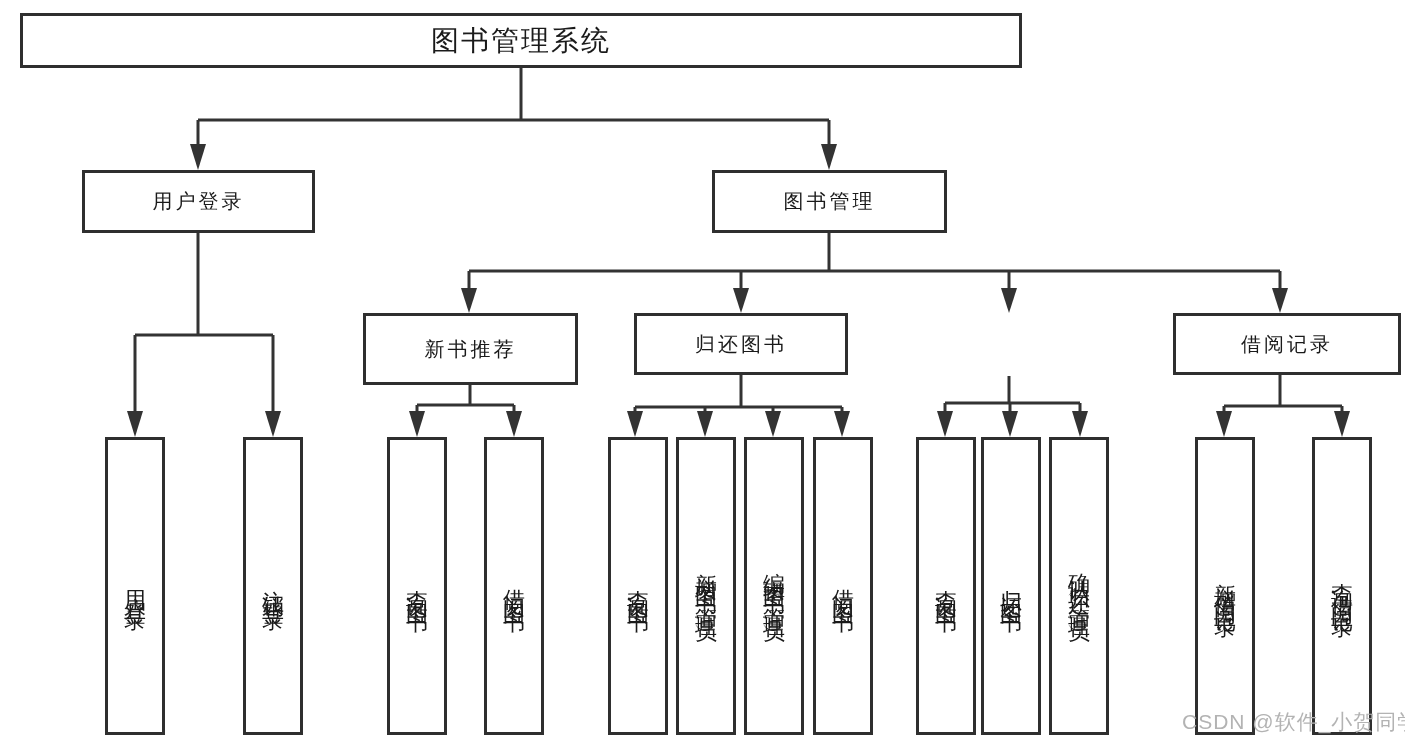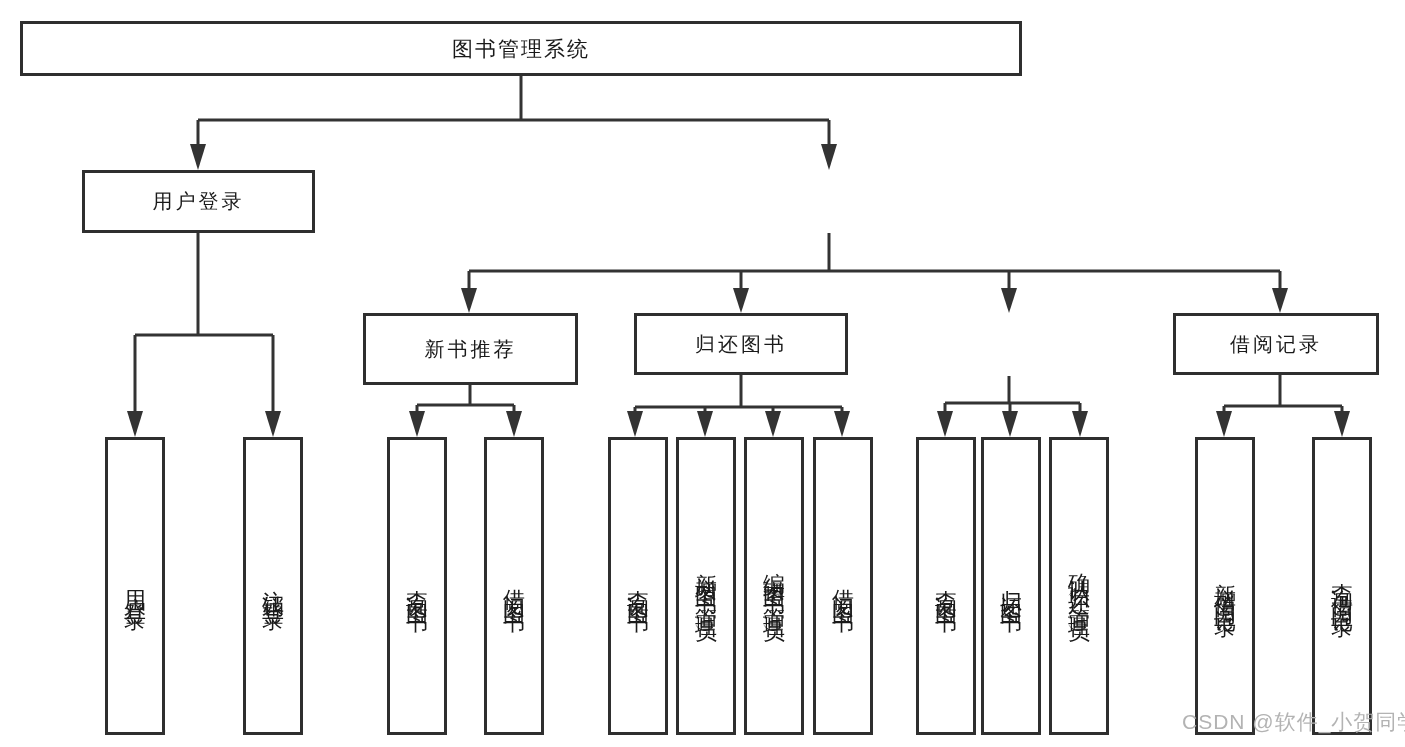--- a/index.html
+++ b/index.html
@@ -14,21 +14,21 @@
   .node{
     position:absolute;
     box-sizing:border-box;
     border:3px solid #2f2f2f;
     background:#ffffff;
     color:#1a1a1a;
     display:flex;align-items:center;justify-content:center;
     text-align:center;
   }
   .hnode{font-size:20px;letter-spacing:3px;white-space:nowrap;}
-  .root-node{font-size:21px;letter-spacing:2px;margin-top:8px;}
+  .root-node{font-size:28px;letter-spacing:2px;}
   .vtext{
     writing-mode:vertical-rl;
     text-orientation:mixed;
     font-size:22px;
     letter-spacing:7px;
     line-height:1.1;
   }
   .watermark{
     position:absolute;
     left:1182px;top:708px;
@@ -108,24 +108,25 @@
       <polygon points="1002,411 1018,411 1010,437"></polygon>
       <polygon points="1072,411 1088,411 1080,437"></polygon>
       <polygon points="1216,411 1232,411 1224,437"></polygon>
       <polygon points="1334,411 1350,411 1342,437"></polygon>
     </g>
   </svg>
 
   <div class="node hnode root-node" style="left:20px;top:13px;width:1002px;height:55px">图书管理系统</div>
 
   <div class="node hnode" style="left:82px;top:170px;width:233px;height:63px">用户登录</div>
+  <div class="node hnode" style="left:712px;top:170px;width:235px;height:63px">图书管理</div>
 
   <div class="node hnode" style="left:363px;top:313px;width:215px;height:72px">新书推荐</div>
   <div class="node hnode" style="left:634px;top:313px;width:214px;height:62px">归还图书</div>
-  <div class="node hnode" style="left:1173px;top:313px;width:206px;height:62px">借阅记录</div>
+  <div class="node hnode" style="left:1173px;top:313px;width:228px;height:62px">借阅记录</div>
 
   <div class="node" style="left:105px;top:437px;width:60px;height:298px">
     <span class="vtext">用户登录</span>
   </div>
   <div class="node" style="left:243px;top:437px;width:60px;height:298px">
     <span class="vtext">注销登录</span>
   </div>
 
   <div class="node" style="left:387px;top:437px;width:60px;height:298px">
     <span class="vtext">查询图书</span>

